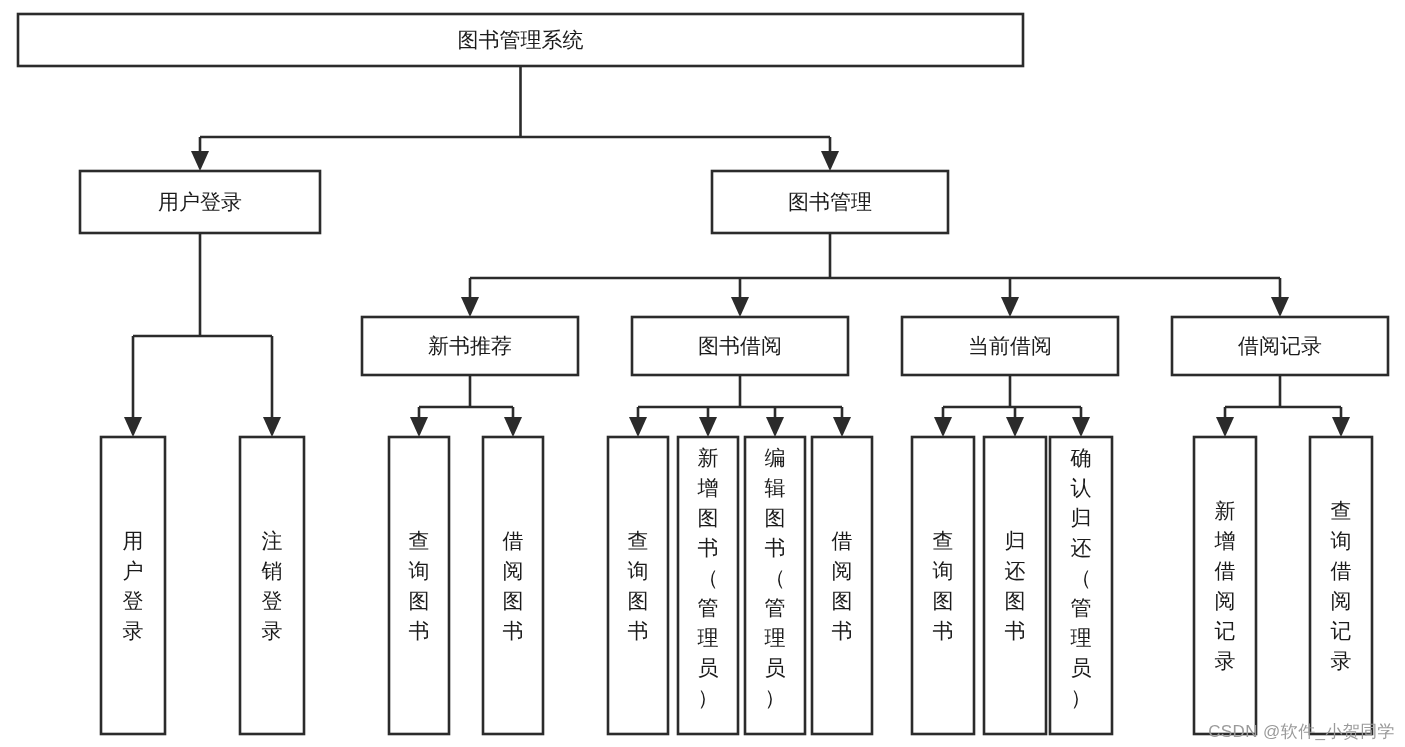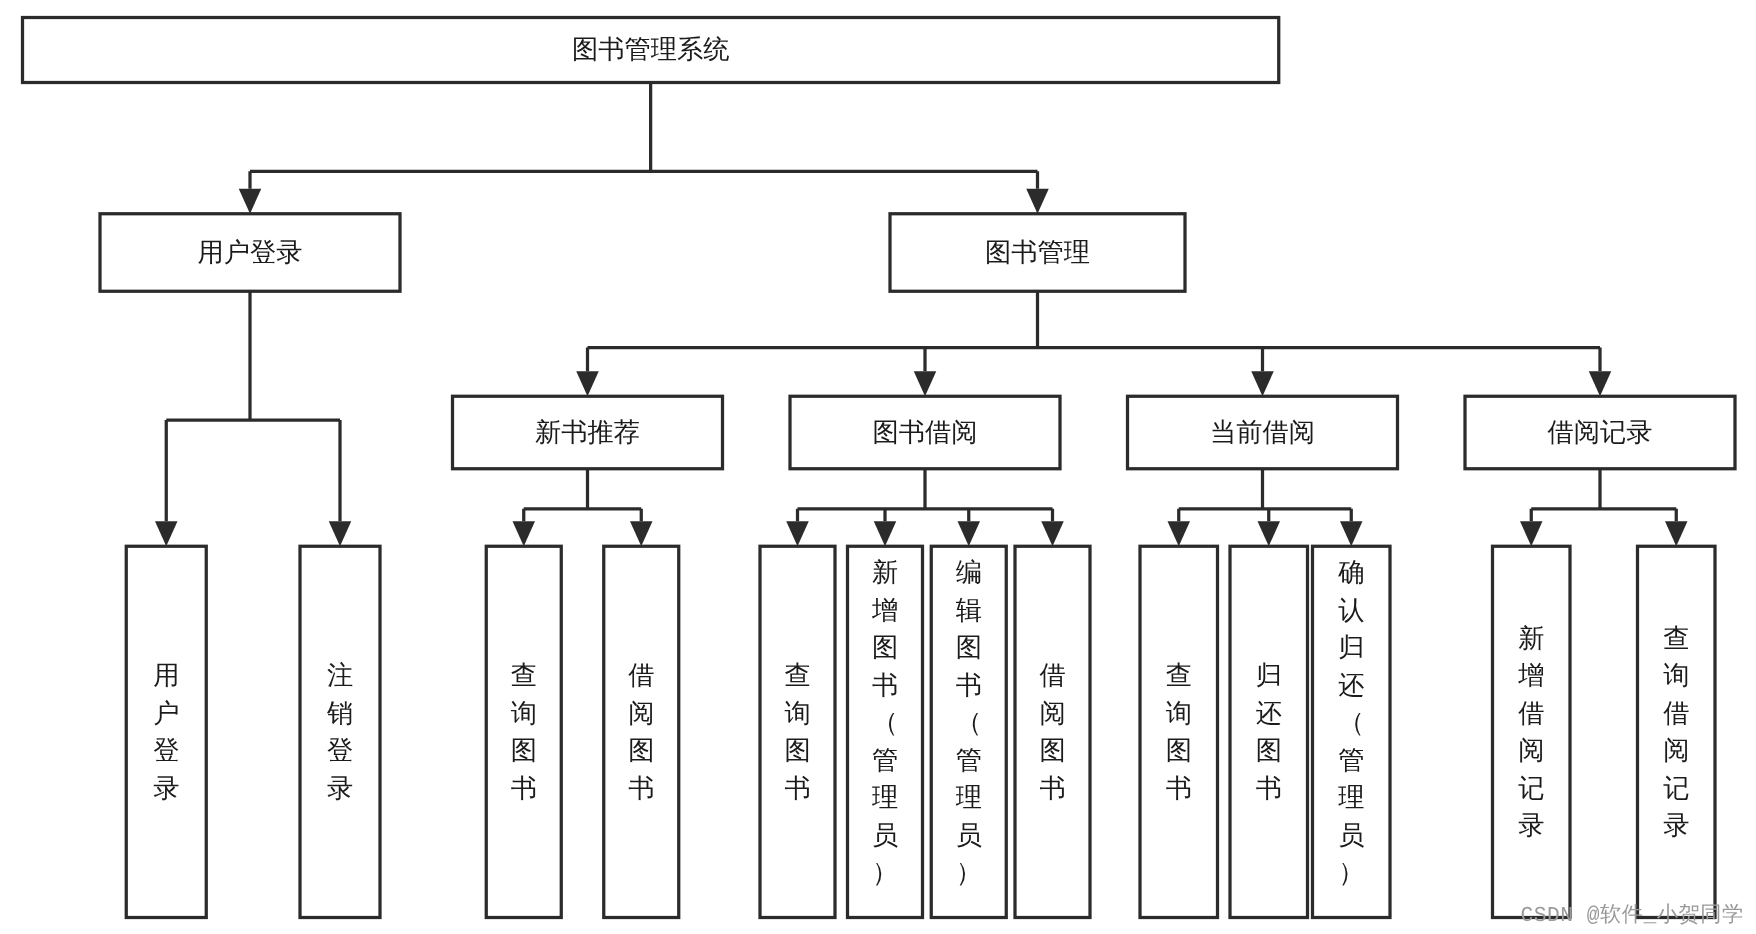--- a/index.html
+++ b/index.html
@@ -33,21 +33,21 @@
     stroke-width:2.6;
     fill:none;
     stroke-linecap:butt;
   }
   .arrow-head{fill:#2b2b2b;stroke:none;}
 
   .watermark{
     position:absolute;
     right:10px;
     bottom:4px;
-    font-family:Liberation Mono, monospace;
+    font-family:Liberation Sans, sans-serif;
     font-size:17px;
     color:#9a9a9a;
     letter-spacing:0.4px;
     white-space:nowrap;
     user-select:none;
     text-align:right;
   }
 </style>
 </head>
 <body>

